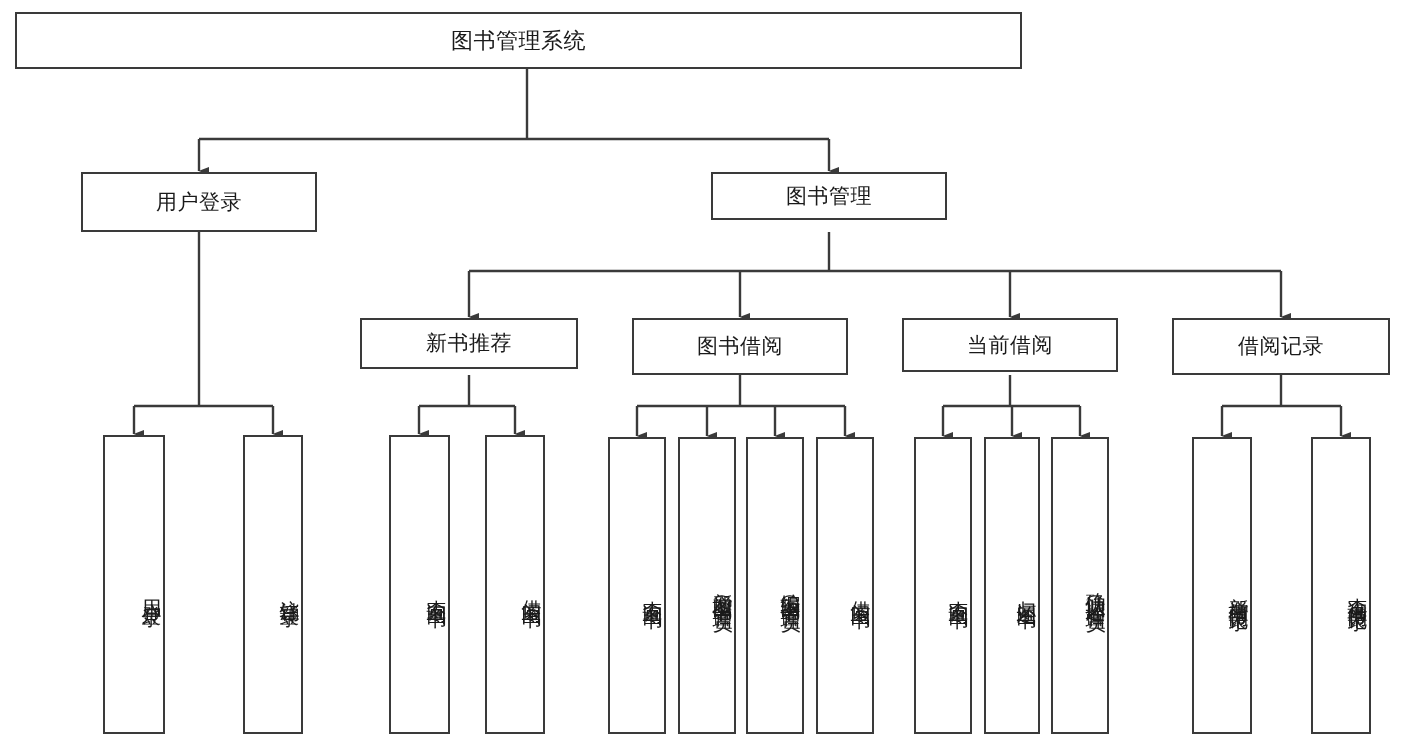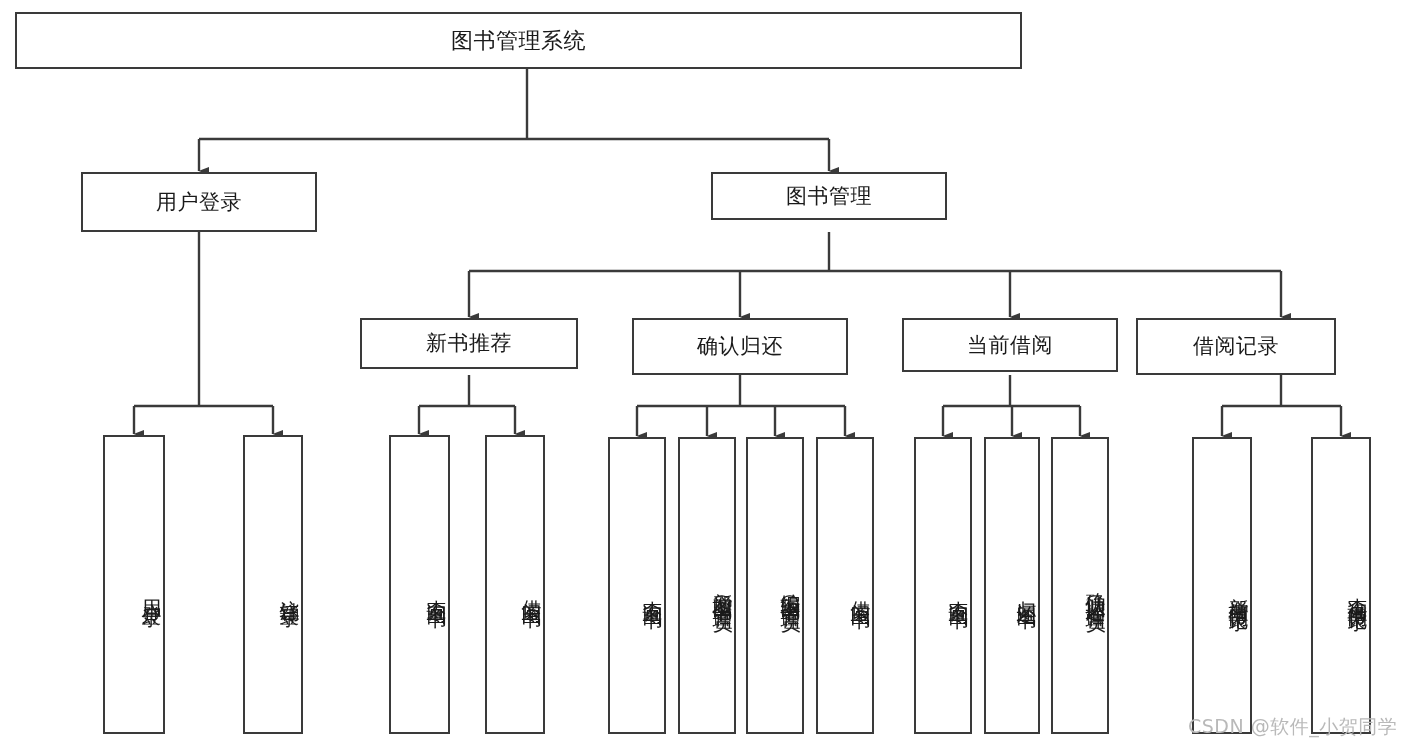--- a/index.html
+++ b/index.html
@@ -123,26 +123,26 @@
       <div class="node horiz" style="left: 81px; top: 172px; width: 236px; height: 60px;">
         <span class="hlabel">用户登录</span>
       </div>
       <div class="node horiz" style="left: 711px; top: 172px; width: 236px; height: 48px;">
         <span class="hlabel">图书管理</span>
       </div>
       <div class="node horiz" style="left: 360px; top: 318px; width: 218px; height: 51px;">
         <span class="hlabel">新书推荐</span>
       </div>
       <div class="node horiz" style="left: 632px; top: 318px; width: 216px; height: 57px;">
-        <span class="hlabel">确认归还</span>
+        <span class="hlabel">图书借阅</span>
       </div>
       <div class="node horiz" style="left: 902px; top: 318px; width: 216px; height: 54px;">
         <span class="hlabel">当前借阅</span>
       </div>
-      <div class="node horiz" style="left: 1136px; top: 318px; width: 200px; height: 57px;">
+      <div class="node horiz" style="left: 1172px; top: 318px; width: 218px; height: 57px;">
         <span class="hlabel">借阅记录</span>
       </div>
       <div class="node vert" style="left: 103px; top: 435px; width: 62px; height: 299px;">
         <span class="vlabel">用户登录</span>
       </div>
       <div class="node vert" style="left: 243px; top: 435px; width: 60px; height: 299px;">
         <span class="vlabel">注销登录</span>
       </div>
       <div class="node vert" style="left: 389px; top: 435px; width: 61px; height: 299px;">
         <span class="vlabel">查询图书</span>
@@ -172,15 +172,14 @@
         <span class="vlabel">确认归还（管理员）</span>
       </div>
       <div class="node vert" style="left: 1192px; top: 437px; width: 60px; height: 297px;">
         <span class="vlabel">新增借阅记录</span>
       </div>
       <div class="node vert" style="left: 1311px; top: 437px; width: 60px; height: 297px;">
         <span class="vlabel">查询借阅记录</span>
       </div>
     </div>
 
-  <div class="watermark" style="left:1188px; top:714px;">CSDN @软件_小贺同学</div>
 
 </div>
 
 </body></html>

